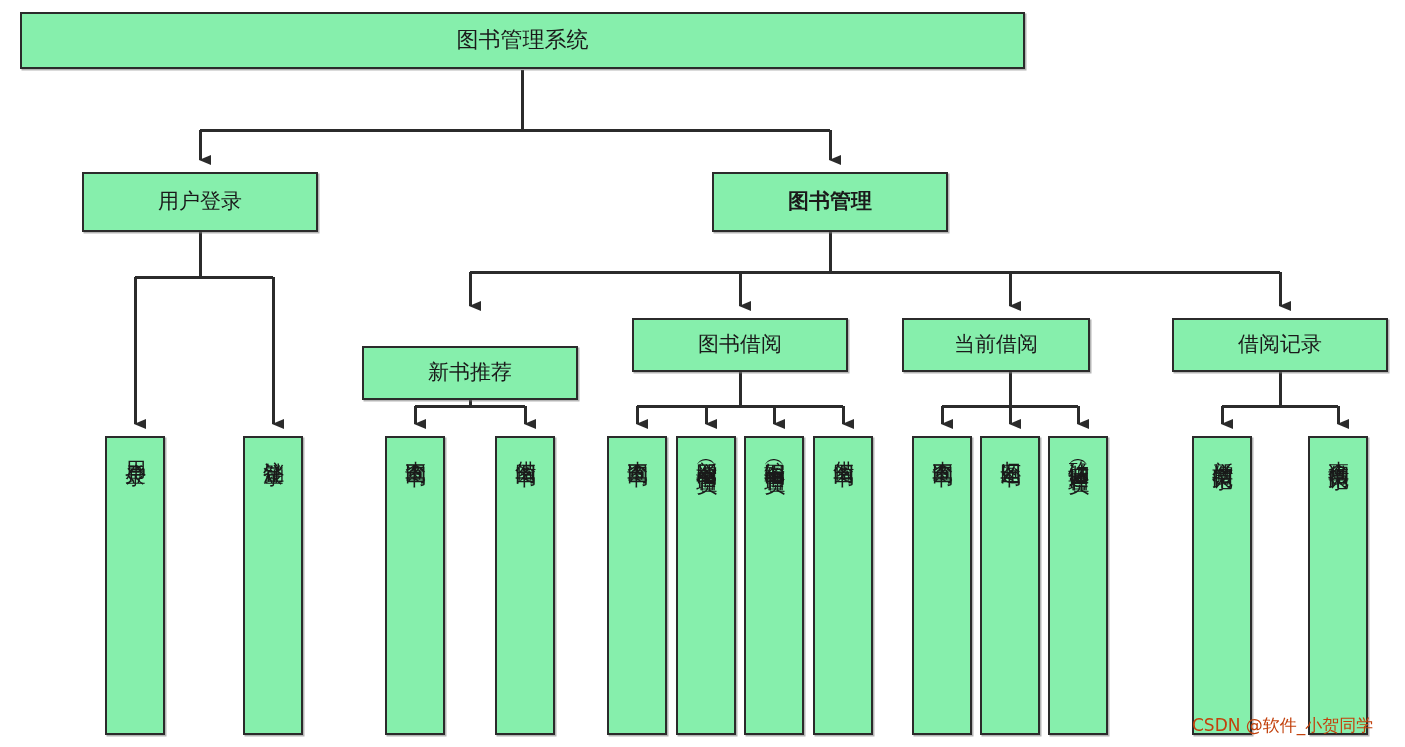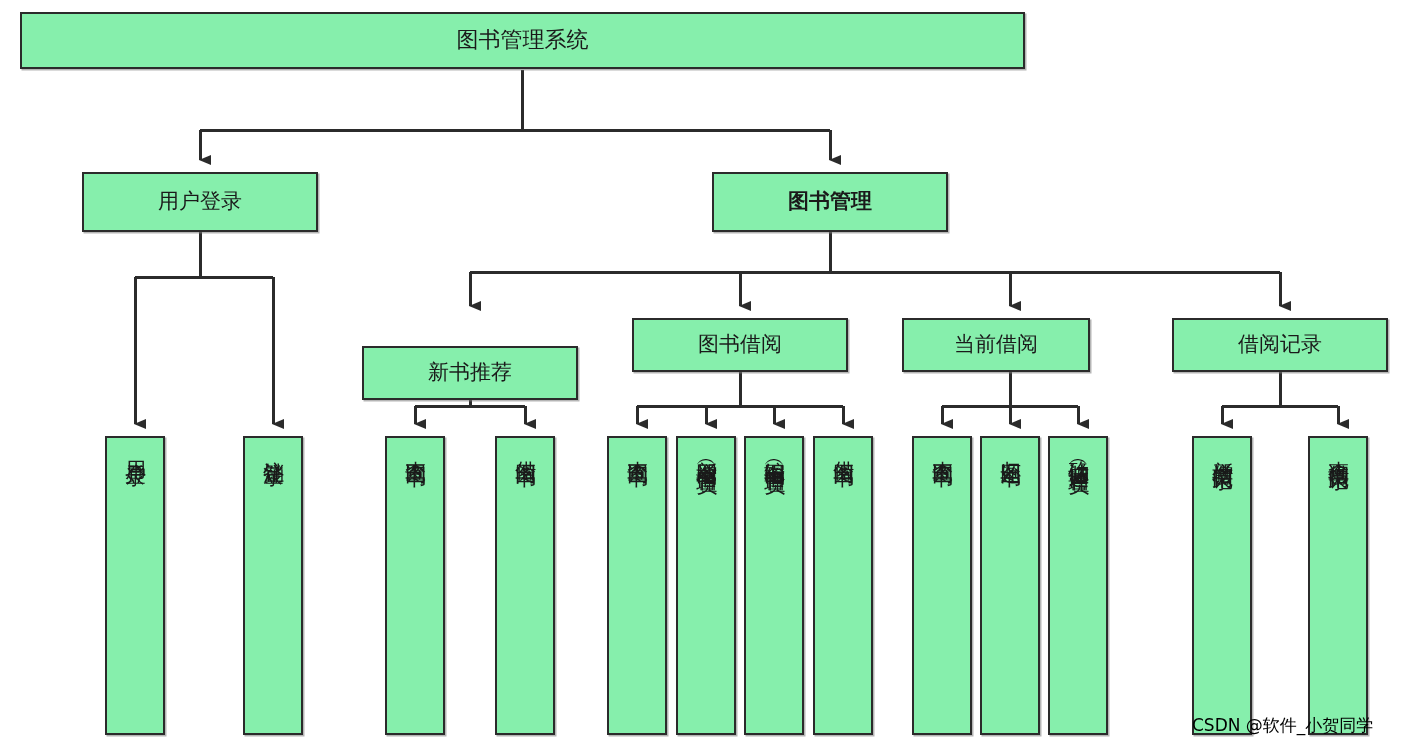--- a/index.html
+++ b/index.html
@@ -54,21 +54,21 @@
     position: absolute;
     left: 0; top: 0;
     width: 1405px;
     height: 747px;
     pointer-events: none;
   }
   
   .watermark {
     position: absolute;
     font-size: 17px;
-    color: #000000;
+    color: #c2410c;
     white-space: nowrap;
     user-select: none;
   }
 </style>
 </head>
 <body>
 
 <div id="canvas">
 
   <svg class="conn-layer" viewBox="0 0 1405 747" xmlns="http://www.w3.org/2000/svg">

